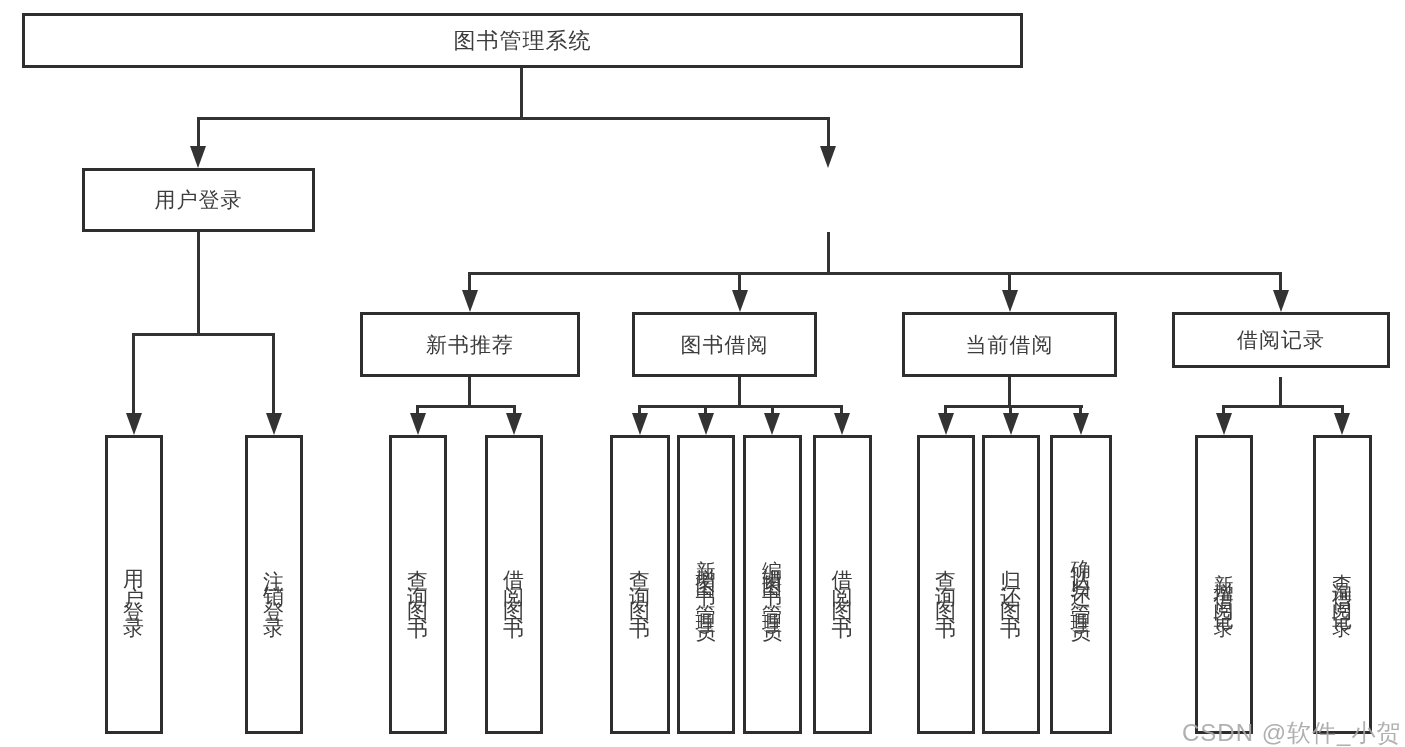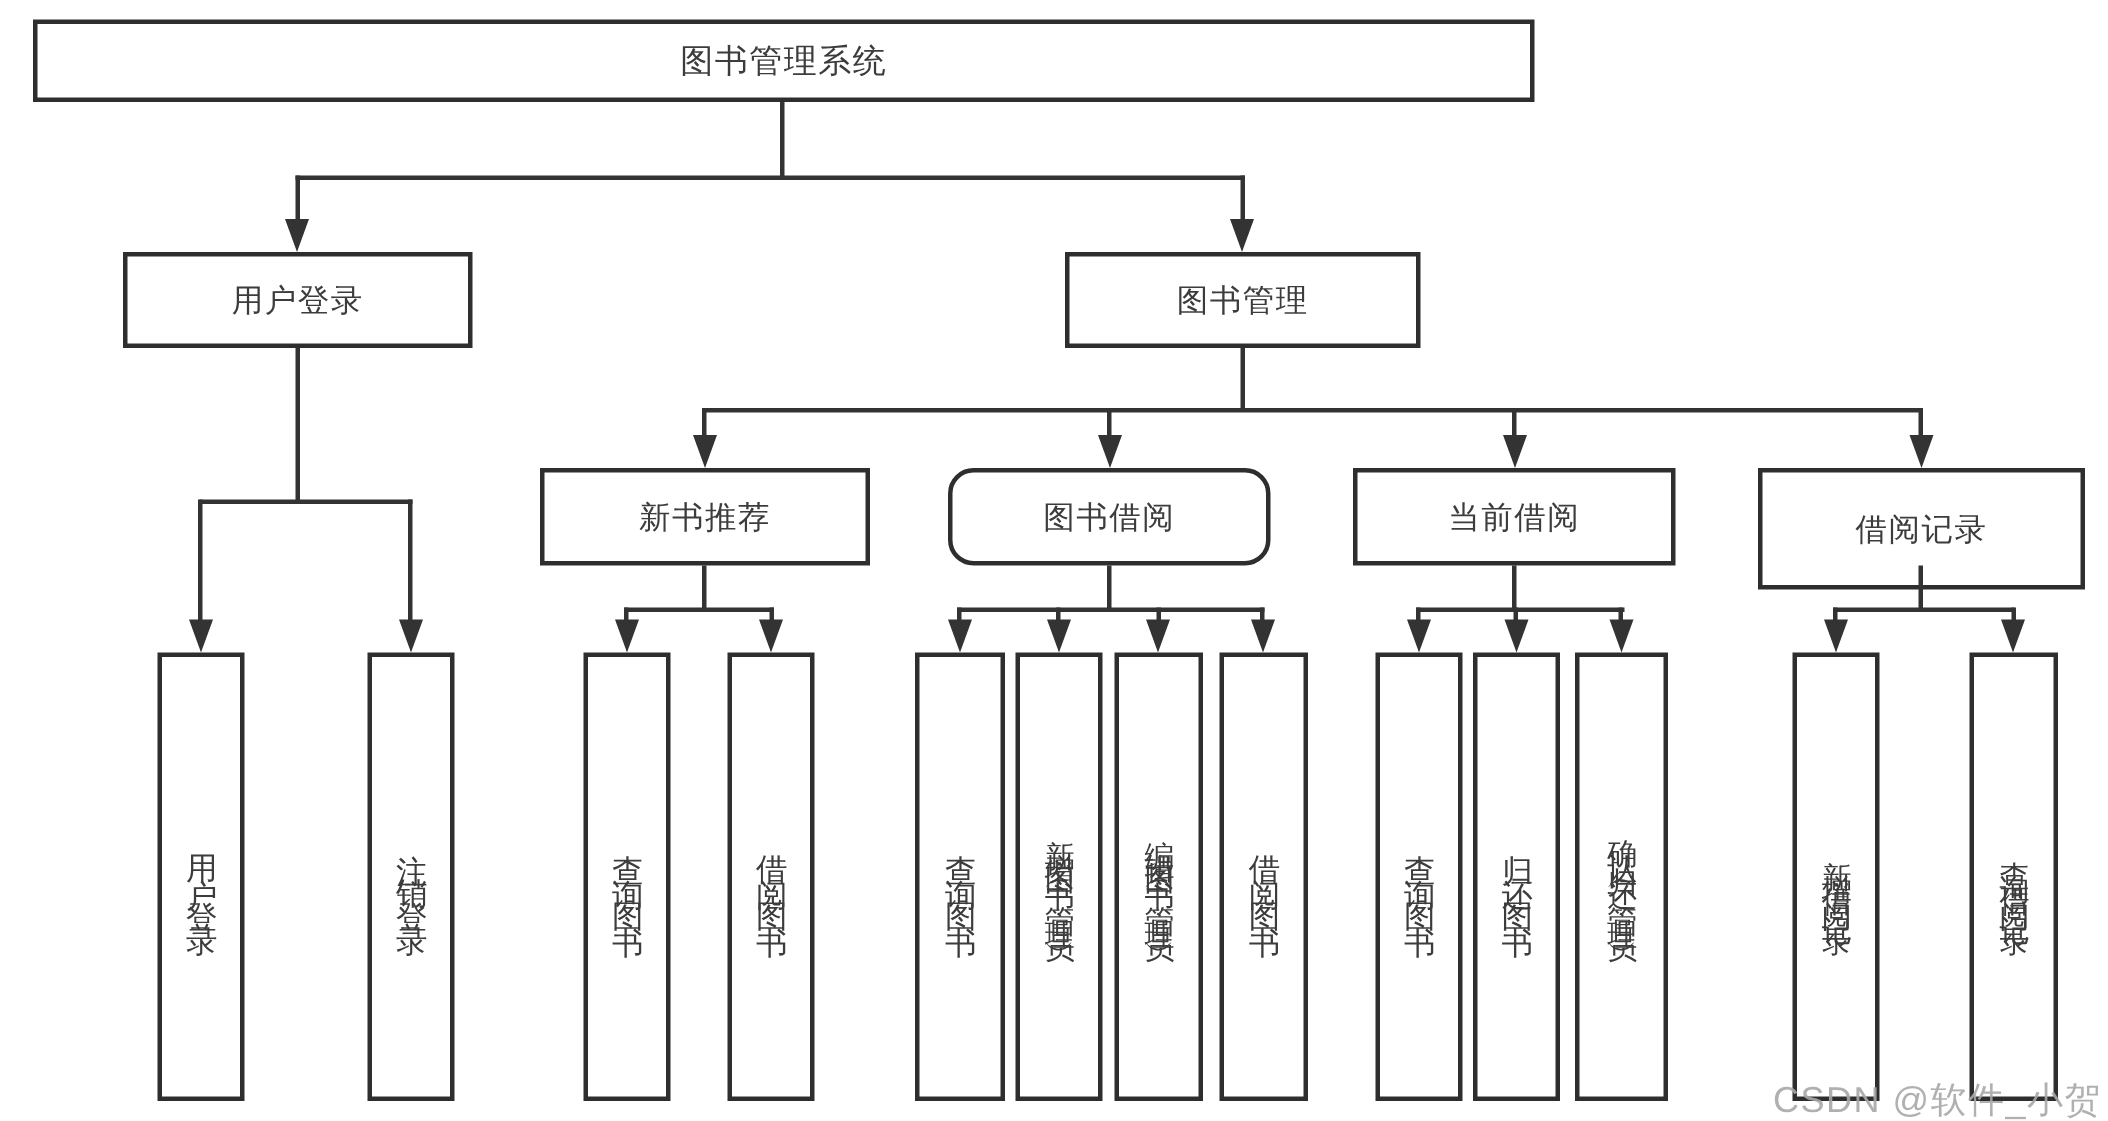--- a/index.html
+++ b/index.html
@@ -59,23 +59,20 @@
   <div class="vl" style="left:520px;top:68px;height:50px;"></div>
   <div class="hl" style="left:197px;top:117px;width:633px;"></div>
   <div class="vl" style="left:197px;top:117px;height:31px;"></div>
   <div class="ah" style="left:190px;top:146px;"></div>
   <div class="vl" style="left:827px;top:117px;height:31px;"></div>
   <div class="ah" style="left:820px;top:146px;"></div>
 
   <div class="node" style="left:82px;top:168px;width:233px;height:64px;">
     <span>用户登录</span>
   </div>
-  <div class="node" style="left:710px;top:168px;width:237px;height:64px;">
-    <span>图书管理</span>
-  </div>
 
   <div class="vl" style="left:197px;top:232px;height:102px;"></div>
   <div class="hl" style="left:133px;top:333px;width:142px;"></div>
   <div class="vl" style="left:132px;top:333px;height:82px;"></div>
   <div class="ah" style="left:126px;top:413px;"></div>
   <div class="vl" style="left:272px;top:333px;height:82px;"></div>
   <div class="ah" style="left:266px;top:413px;"></div>
 
   <div class="vl" style="left:827px;top:232px;height:41px;"></div>
   <div class="hl" style="left:469px;top:272px;width:813px;"></div>
@@ -84,27 +81,27 @@
   <div class="vl" style="left:738px;top:272px;height:22px;"></div>
   <div class="ah" style="left:732px;top:290px;"></div>
   <div class="vl" style="left:1008px;top:272px;height:22px;"></div>
   <div class="ah" style="left:1002px;top:290px;"></div>
   <div class="vl" style="left:1279px;top:272px;height:22px;"></div>
   <div class="ah" style="left:1273px;top:290px;"></div>
 
   <div class="node" style="left:360px;top:312px;width:220px;height:65px;font-family:Liberation Mono, monospace;">
     <span>新书推荐</span>
   </div>
-  <div class="node" style="left:632px;top:312px;width:215px;height:65px;border-radius:17px;">
+  <div class="node" style="left:632px;top:312px;width:185px;height:65px;">
     <span>图书借阅</span>
   </div>
   <div class="node" style="left:902px;top:312px;width:215px;height:65px;">
     <span>当前借阅</span>
   </div>
-  <div class="node" style="left:1172px;top:312px;width:218px;height:81px;">
+  <div class="node" style="left:1172px;top:312px;width:218px;height:56px;">
     <span>借阅记录</span>
   </div>
 
   <div class="vl" style="left:468px;top:377px;height:29px;"></div>
   <div class="hl" style="left:416px;top:405px;width:100px;"></div>
   <div class="vl" style="left:416px;top:405px;height:11px;"></div>
   <div class="ah" style="left:410px;top:413px;"></div>
   <div class="vl" style="left:513px;top:405px;height:11px;"></div>
   <div class="ah" style="left:506px;top:413px;"></div>
 

